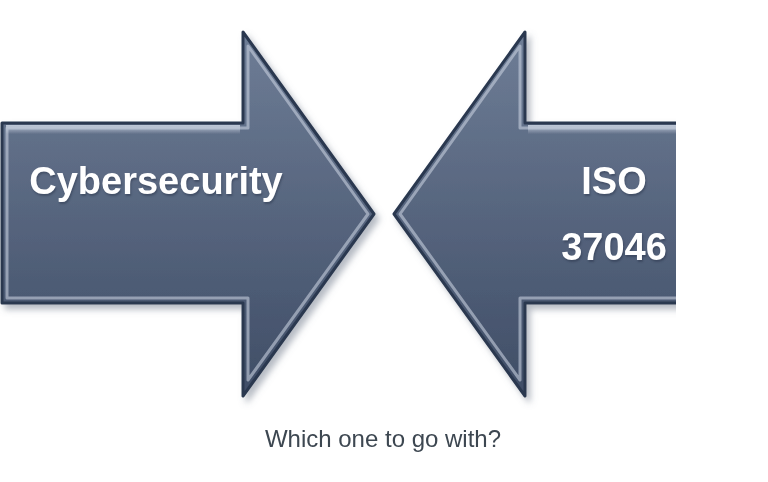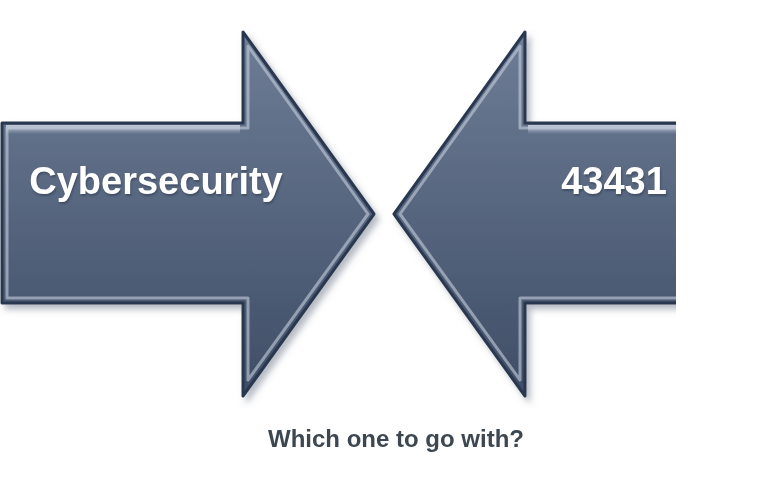--- a/index.html
+++ b/index.html
@@ -21,26 +21,26 @@
     font-weight: bold;
     color: #ffffff;
     text-shadow: 1px 2px 2px rgba(25, 35, 55, 0.35);
     user-select: none;
   }
   .arrow-label .line { height: 66px; line-height: 66px; }
   .arrow-label.left  { left: 6px; }
   .arrow-label.right { left: 464px; }
   .caption {
     position: absolute;
-    left: 246px;
+    left: 233px;
     top: 424px;
     width: 300px;
     text-align: center;
     font-size: 24px;
-    font-weight: bold;
+    font-weight: normal;
     line-height: 30px;
     color: #3d4751;
     user-select: none;
   }
 </style>
 </head>
 <body>
 
 <div class="stage">
 
@@ -70,18 +70,19 @@
       <polygon points="761,128 520,128 520,46 400,214 520,380 520,298 761,298" fill="none" stroke-width="3" stroke-linejoin="round" opacity="0.6" stroke="#c6cfdd"></polygon>
       <rect x="528" y="125" width="234" height="9" fill="url(#topSheen)"></rect>
     </g>
   </svg>
 
   <div class="arrow-label left" style="color: rgb(255, 255, 255);">
     <div class="line">Cybersecurity</div>
   </div>
 
   <div class="arrow-label right" style="color: rgb(255, 255, 255);">
-    <div class="line">43431</div>
+    <div class="line">ISO</div>
+    <div class="line">37046</div>
   </div>
 
   <div class="caption" style="color: rgb(61, 71, 81);">Which one to go with?</div>
 
 </div>
 
 </body></html>

